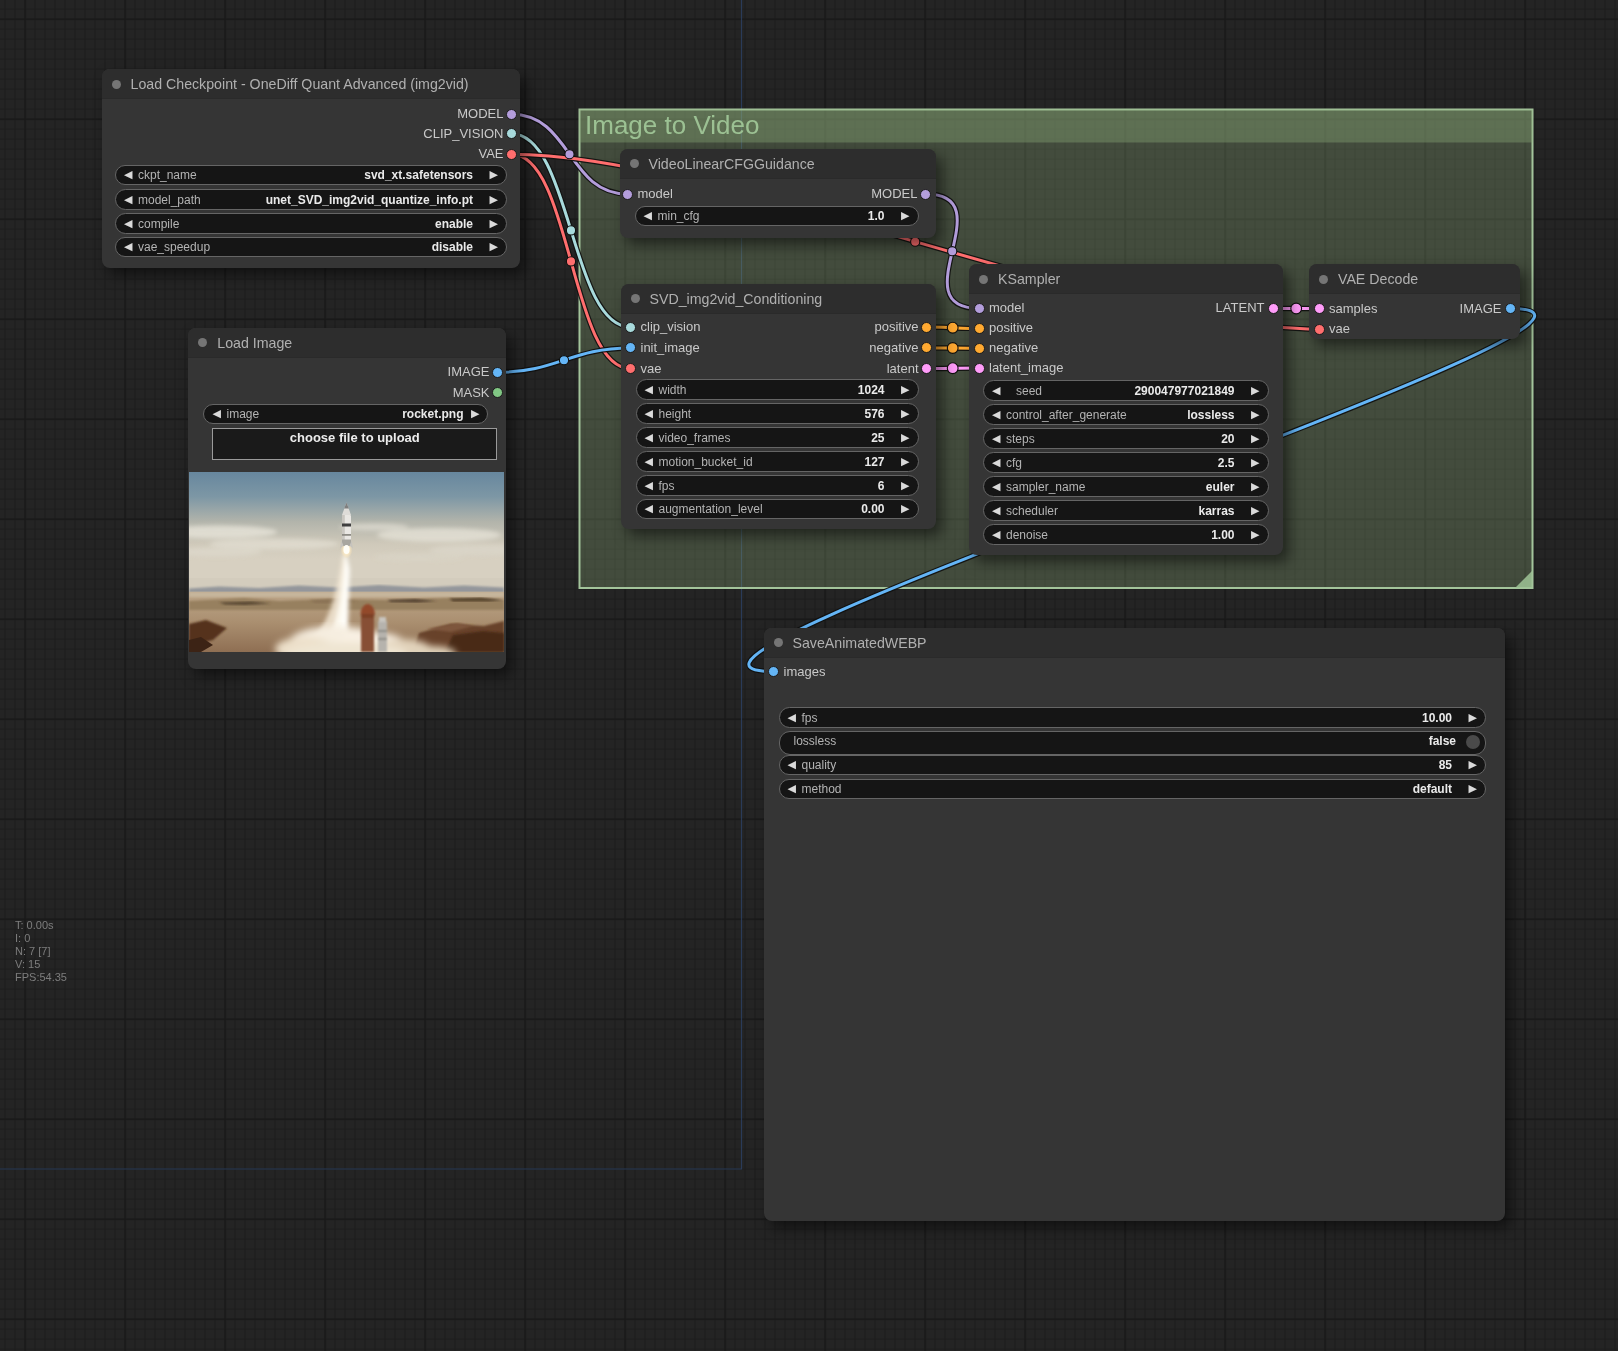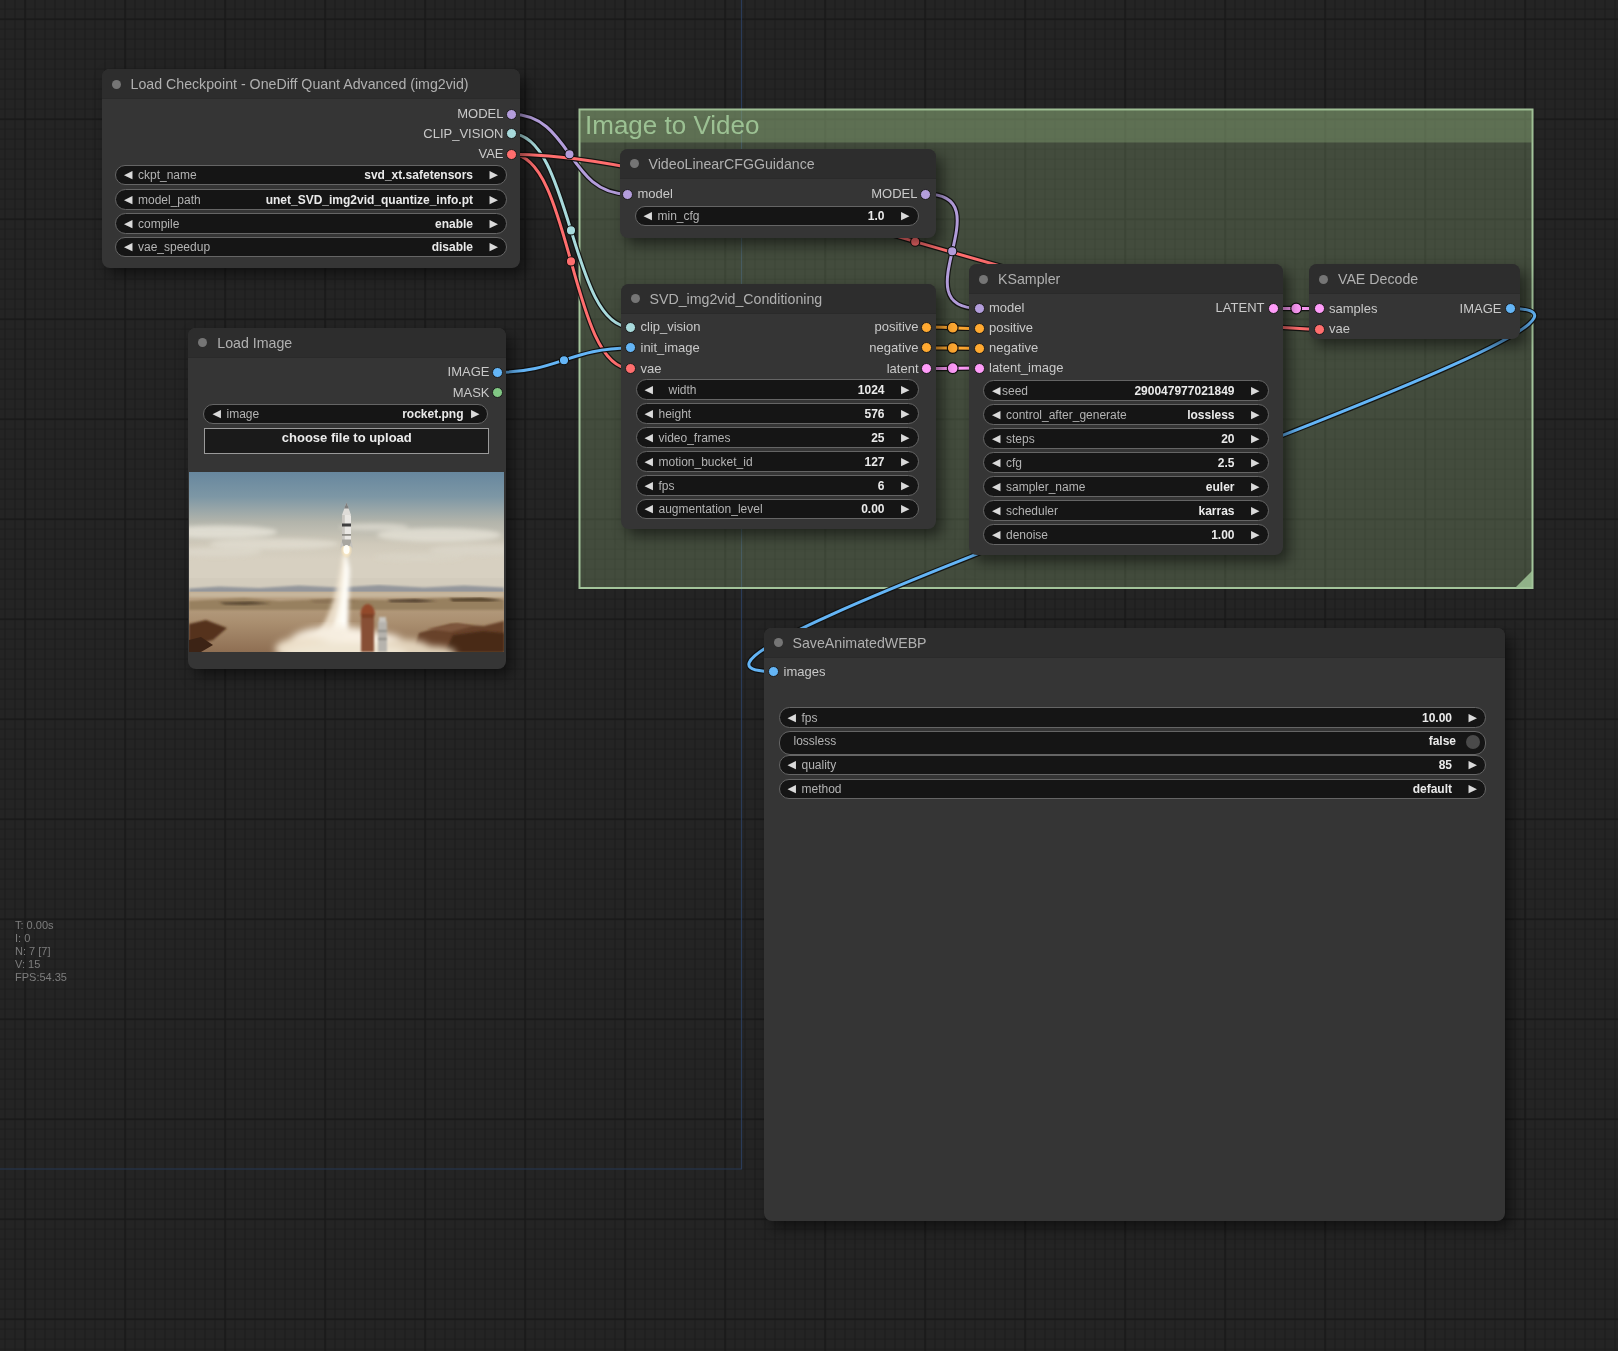--- a/index.html
+++ b/index.html
@@ -137,21 +137,21 @@
     <span class="slab" style="left:20.0px;top:77.0px">vae</span>
     <span class="dot" style="left:4.5px;top:79.5px;background:#FF6E6E"></span>
     <span class="slab r" style="right:17.5px;top:35.5px">positive</span>
     <span class="dot" style="left:300.5px;top:38.0px;background:#FFA931"></span>
     <span class="slab r" style="right:17.5px;top:56.4px">negative</span>
     <span class="dot" style="left:300.5px;top:58.9px;background:#FFA931"></span>
     <span class="slab r" style="right:17.5px;top:77.0px">latent</span>
     <span class="dot" style="left:300.5px;top:79.5px;background:#FF9CF9"></span>
     <div class="wg" style="left:15.0px;top:95.9px;width:283px;height:20.5px">
       <span class="wa" style="left:8px">◀</span>
-      <span class="wl" style="left:32px">width</span>
+      <span class="wl" style="left:22px">width</span>
       <span class="wv" style="right:33px">1024</span>
       <span class="wa" style="right:8px">▶</span>
     </div>
     <div class="wg" style="left:15.0px;top:119.8px;width:283px;height:20.5px">
       <span class="wa" style="left:8px">◀</span>
       <span class="wl" style="left:22px">height</span>
       <span class="wv" style="right:33px">576</span>
       <span class="wa" style="right:8px">▶</span>
     </div>
     <div class="wg" style="left:15.0px;top:143.7px;width:283px;height:20.5px">
@@ -189,21 +189,21 @@
     <span class="slab" style="left:20.0px;top:56.4px">positive</span>
     <span class="dot" style="left:4.5px;top:58.9px;background:#FFA931"></span>
     <span class="slab" style="left:20.0px;top:76.2px">negative</span>
     <span class="dot" style="left:4.5px;top:78.7px;background:#FFA931"></span>
     <span class="slab" style="left:20.0px;top:96.0px">latent_image</span>
     <span class="dot" style="left:4.5px;top:98.5px;background:#FF9CF9"></span>
     <span class="slab r" style="right:18.5px;top:36.4px">LATENT</span>
     <span class="dot" style="left:299.0px;top:38.9px;background:#FF9CF9"></span>
     <div class="wg" style="left:14px;top:116.1px;width:285.5px;height:20.5px">
       <span class="wa" style="left:8px">◀</span>
-      <span class="wl" style="left:18px">seed</span>
+      <span class="wl" style="left:32px">seed</span>
       <span class="wv" style="right:33px">290047977021849</span>
       <span class="wa" style="right:8px">▶</span>
     </div>
     <div class="wg" style="left:14px;top:140.1px;width:285.5px;height:20.5px">
       <span class="wa" style="left:8px">◀</span>
       <span class="wl" style="left:22px">control_after_generate</span>
       <span class="wv" style="right:33px">lossless</span>
       <span class="wa" style="right:8px">▶</span>
     </div>
     <div class="wg" style="left:14px;top:164.1px;width:285.5px;height:20.5px">
@@ -257,21 +257,21 @@
     <span class="slab r" style="right:16.3px;top:36.8px">IMAGE</span>
     <span class="slab r" style="right:16.3px;top:57.3px">MASK</span>
     <span class="dot" style="left:303.7px;top:39.3px;background:#64B5F6"></span>
     <span class="dot" style="left:303.7px;top:59.8px;background:#81C784"></span>
     <div class="wg" style="left:15.199999999999989px;top:76.2px;width:285px;height:20.5px">
       <span class="wa" style="left:8px">◀</span>
       <span class="wl" style="left:22px">image</span>
       <span class="wv" style="right:24px">rocket.png</span>
       <span class="wa" style="right:8px">▶</span>
     </div>
-    <div class="btn" style="left:16px;top:100.5px;width:285px;height:26px">choose file to upload</div>
+    <div class="btn" style="left:24px;top:100.5px;width:285px;height:32px">choose file to upload</div>
     <div class="photo" style="left:1px;top:144.5px;width:315px;height:180px"><svg width="315" height="180" viewBox="0 0 315 180">
 <defs>
 <linearGradient id="sky" x1="0" y1="0" x2="0" y2="1">
  <stop offset="0" stop-color="#67879e"></stop>
             <stop offset="0.20" stop-color="#7d97a5"></stop>
  <stop offset="0.40" stop-color="#b2b4ab"></stop>
             <stop offset="0.58" stop-color="#cfc9ba"></stop>
  <stop offset="0.70" stop-color="#d7d0c1"></stop>
 </linearGradient>
 <linearGradient id="gnd" x1="0" y1="0" x2="0" y2="1">

